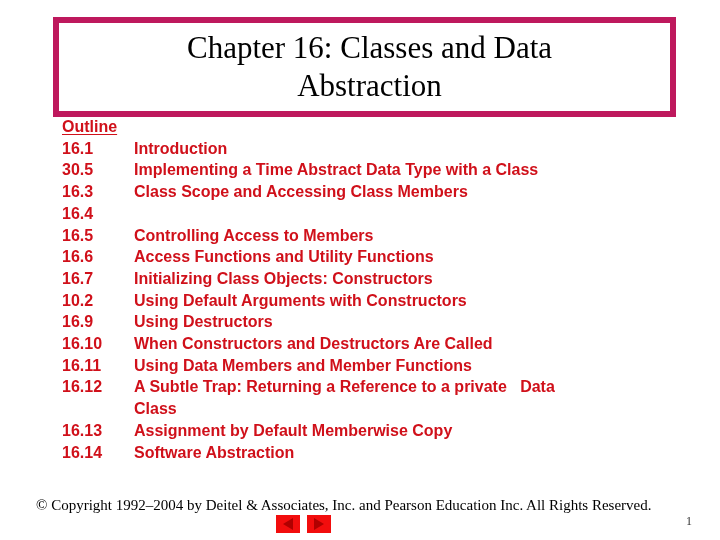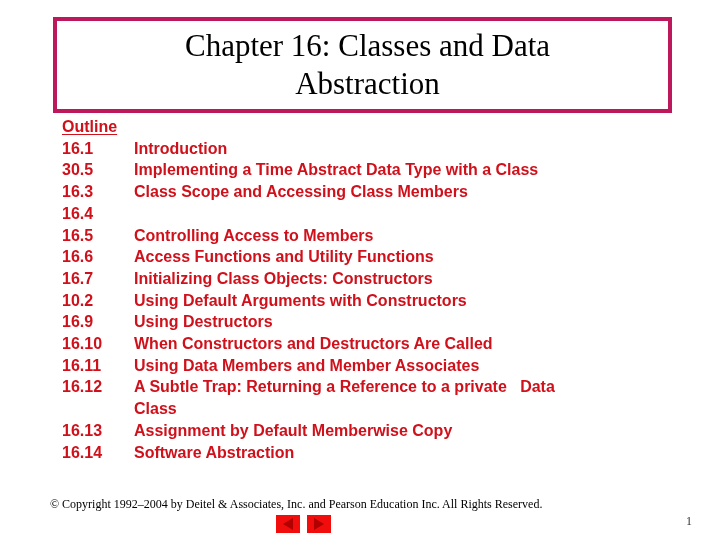--- a/index.html
+++ b/index.html
@@ -13,21 +13,21 @@
       position: relative;
       overflow: hidden;
       font-family: "Liberation Sans", sans-serif;
     }
     .title-box {
       position: absolute;
       left: 53px;
       top: 17px;
       width: 611px;
       height: 88px;
-      border: 4px solid #be185d;
+      border: 6px solid #be185d;
       box-sizing: content-box;
       display: flex;
       align-items: center;
       justify-content: center;
     }
     .title-text {
       font-family: "Liberation Serif", serif;
       font-size: 31px;
       line-height: 38px;
       color: #000000;
@@ -55,24 +55,24 @@
     }
     .outline-num {
       width: 72px;
       flex: 0 0 72px;
     }
     .outline-label {
       white-space: pre;
     }
     .footer-copyright {
       position: absolute;
-      left: 50px;
+      left: 36px;
       top: 497px;
       font-family: "Liberation Serif", serif;
-      font-size: 12px;
+      font-size: 15px;
       color: #000000;
       white-space: nowrap;
     }
     .nav {
       position: absolute;
       left: 276px;
       top: 515px;
       display: flex;
       gap: 7px;
     }
@@ -145,21 +145,21 @@
   <div class="outline-row">
     <span class="outline-num">16.9</span>
     <span class="outline-label">Using Destructors</span>
   </div>
   <div class="outline-row">
     <span class="outline-num">16.10</span>
     <span class="outline-label">When Constructors and Destructors Are Called</span>
   </div>
   <div class="outline-row">
     <span class="outline-num">16.11</span>
-    <span class="outline-label">Using Data Members and Member Associates</span>
+    <span class="outline-label">Using Data Members and Member Functions</span>
   </div>
   <div class="outline-row">
     <span class="outline-num">16.12</span>
     <span class="outline-label">A Subtle Trap: Returning a Reference to a private   Data</span>
   </div>
   <div class="outline-row">
     <span class="outline-num"></span>
     <span class="outline-label">Class</span>
   </div>
   <div class="outline-row">

